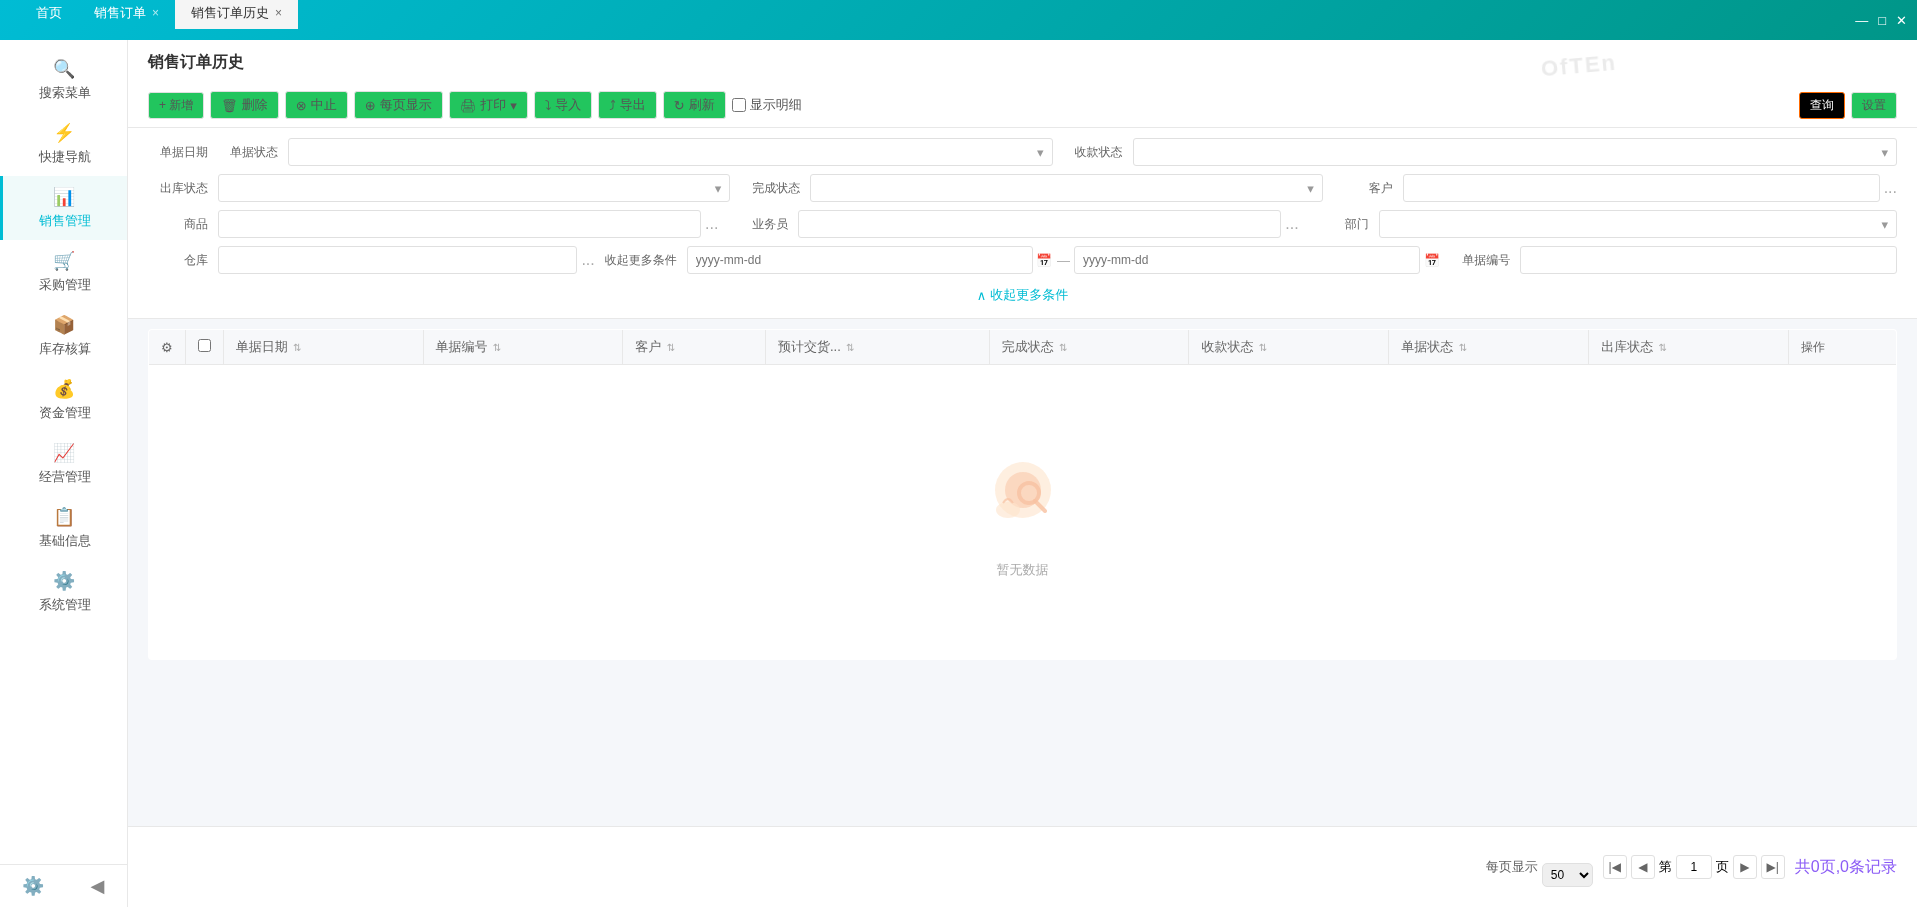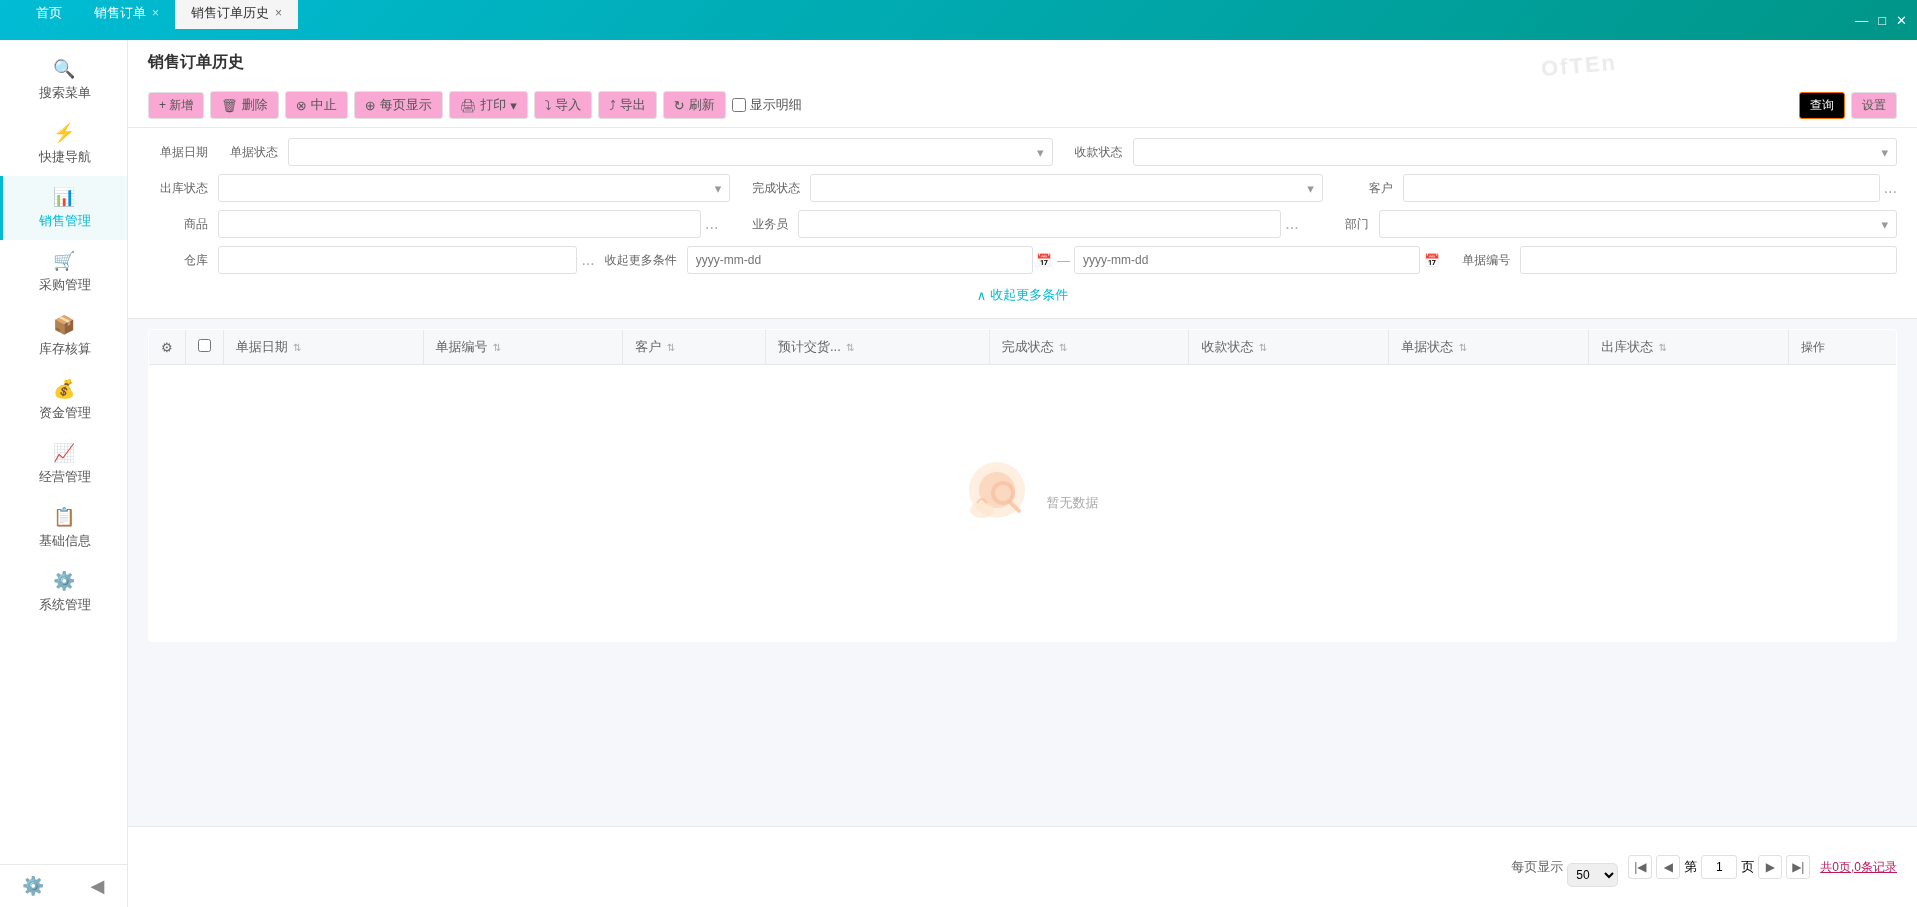--- a/index.html
+++ b/index.html
@@ -124,21 +124,21 @@
       padding: 8px 0;
       flex-wrap: wrap;
     }
     .toolbar-btn {
       display: flex;
       align-items: center;
       gap: 4px;
       padding: 4px 10px;
       border: 1px solid #e0e0e0;
       border-radius: 3px;
-      background: #f9a8d4;
+      background: #22c55e;
       cursor: pointer;
       color: #555;
       font-size: 12px;
       white-space: nowrap;
     }
     .toolbar-btn.primary { background: #000000; color: white; border-color: #ff6a00; }
     .show-columns-area { display: flex; align-items: center; gap: 4px; font-size: 12px; color: #555; }
     .show-columns-checkbox { width: 14px; height: 14px; cursor: pointer; }
 
     
@@ -262,21 +262,21 @@
       border-right: 1px solid #e8e8e8;
     }
     .data-table th:last-child { border-right: none; }
     .data-table th .sort-icon { color: #aaa; font-size: 10px; margin-left: 2px; }
     .th-settings { width: 36px; text-align: center; }
     .th-checkbox { width: 36px; text-align: center; }
 
     
     .empty-state {
       display: flex;
-      flex-direction: row;
+      flex-direction: column;
       align-items: center;
       justify-content: center;
       padding: 80px 0;
       color: #aaa;
       font-size: 13px;
     }
     .empty-icon {
       width: 100px;
       height: 100px;
       margin-bottom: 16px;
@@ -286,21 +286,21 @@
     
     .footer {
       background: white;
       border-top: 1px solid #e8e8e8;
       padding: 20px 20px;
       display: flex;
       align-items: center;
       justify-content: flex-end;
       gap: 10px;
     }
-    .pagination-info { font-size: 12px; color: #be185d; text-decoration: underline; }
+    .pagination-info { font-size: 16px; color: #8b5cf6; }
     .per-page-select {
       display: flex;
       align-items: center;
       gap: 4px;
       font-size: 12px;
       color: #666;
     }
     .per-page-select select {
       height: 24px;
       border: 1px solid #e0e0e0;

